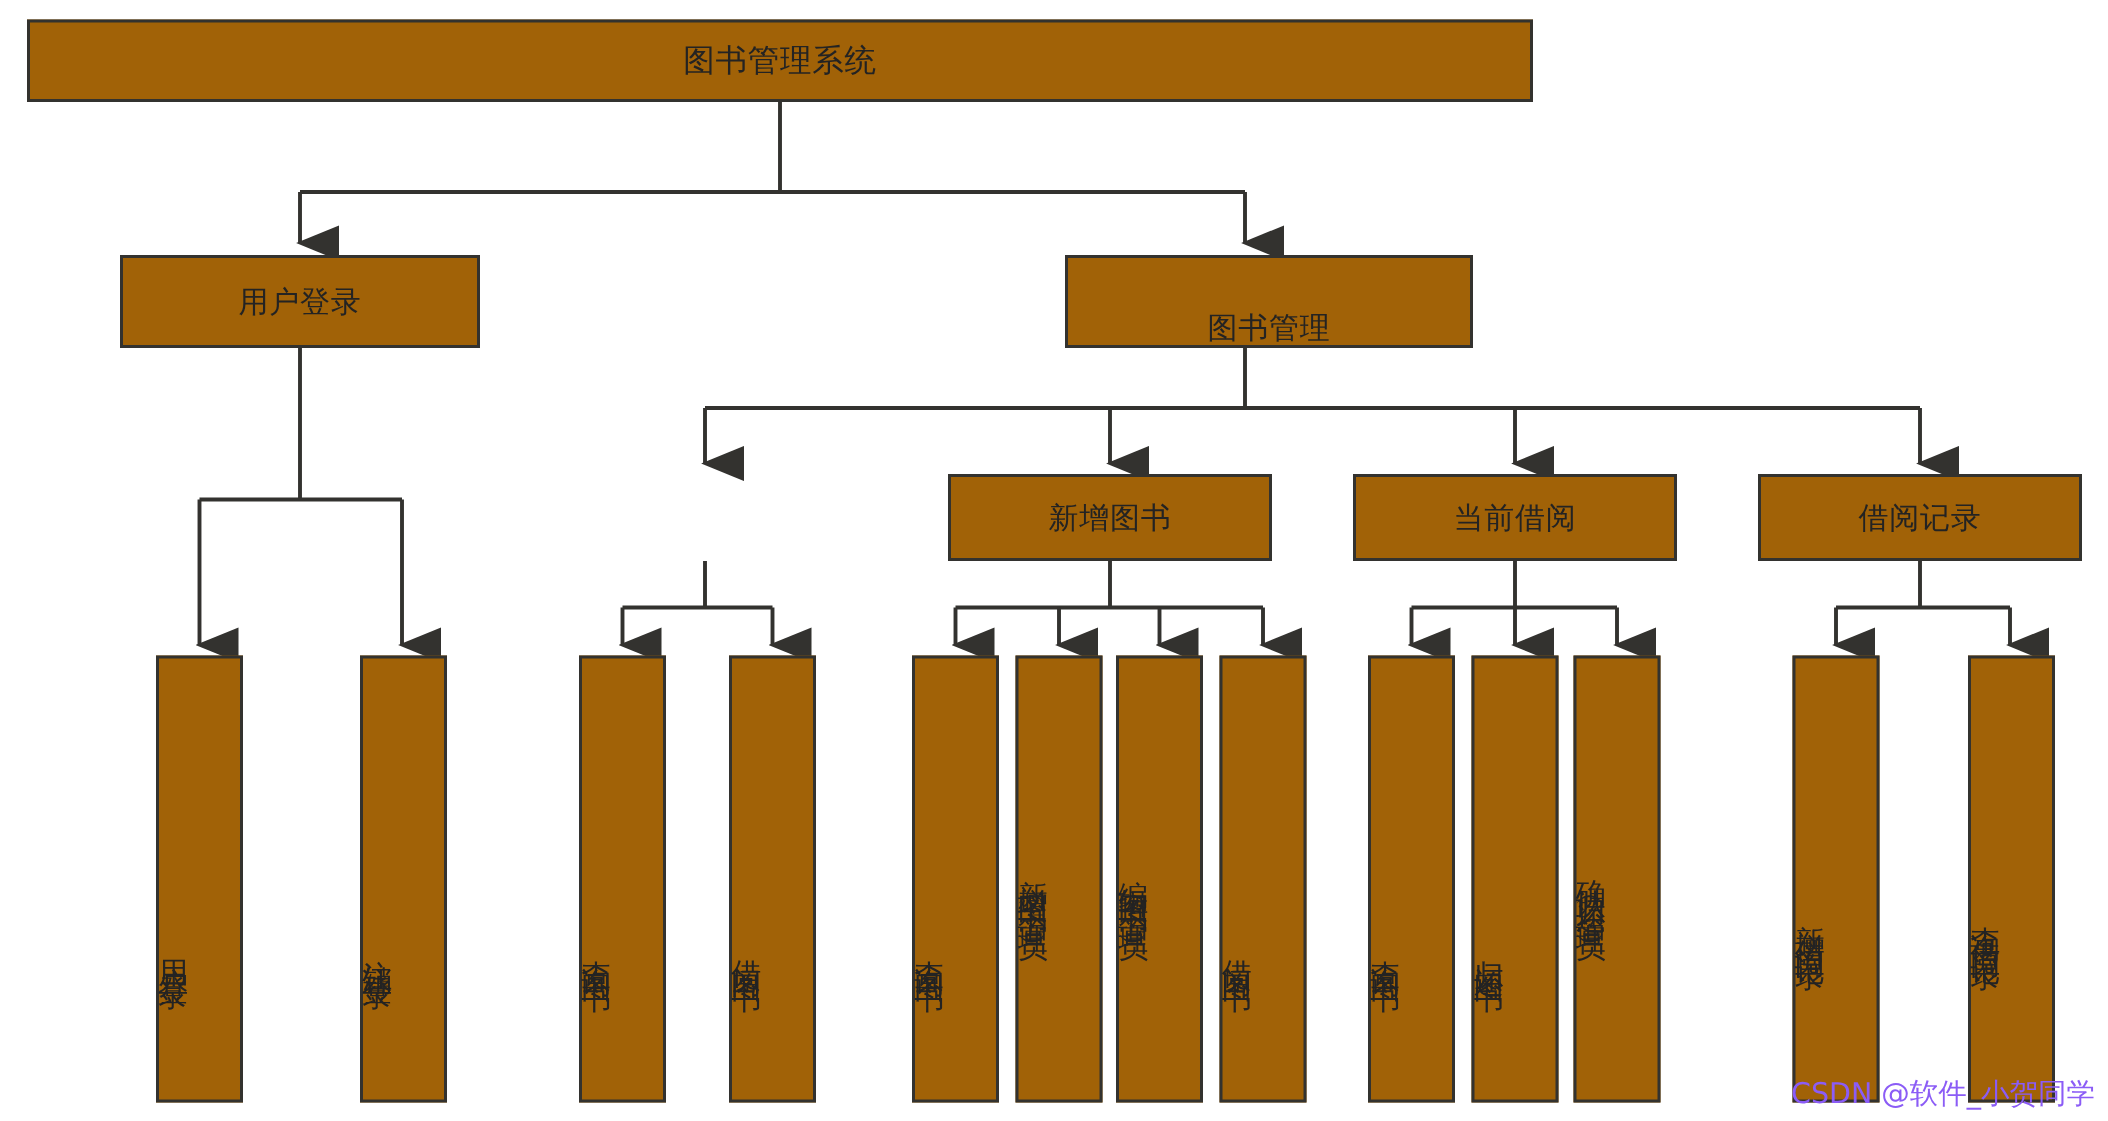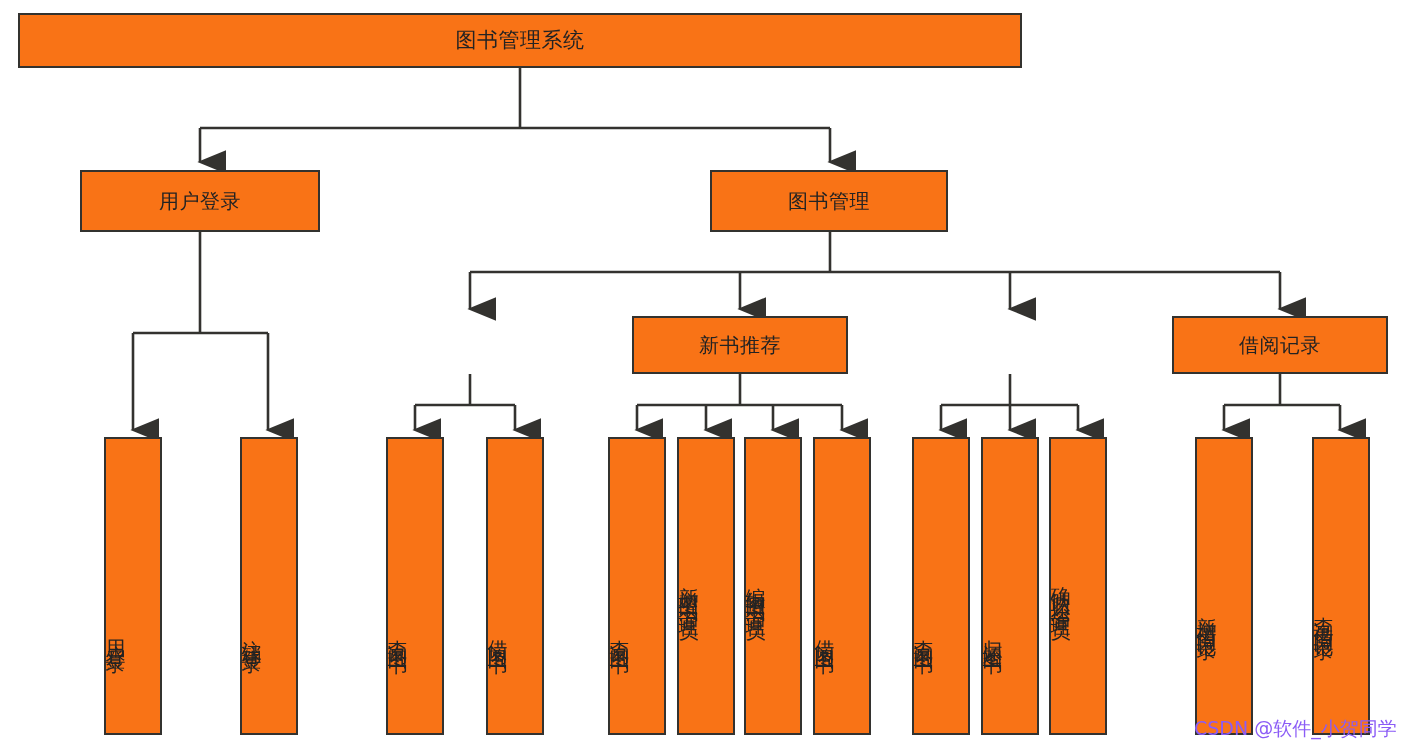--- a/index.html
+++ b/index.html
@@ -21,21 +21,21 @@
     left: 0;
     top: 0;
     width: 1405px;
     height: 747px;
     pointer-events: none;
   }
   .node {
     position: absolute;
     box-sizing: border-box;
     border: 2.5px solid #33322f;
-    background: #f97316;
+    background: #a16207;
     display: flex;
     align-items: center;
     justify-content: center;
     color: #232323;
     z-index: 2;
   }
   .node .lbl {
     display: block;
     text-align: center;
     line-height: 1.22;
@@ -136,29 +136,32 @@
   </svg>
 
   <div class="node h root" style="left:18px; top:13px; width:1004px; height:55px;">
     <span class="lbl">图书管理系统</span>
   </div>
 
   <div class="node h lvl2" style="left:80px; top:170px; width:240px; height:62px;">
     <span class="lbl">用户登录</span>
   </div>
 
-  <div class="node h lvl2" style="left:710px; top:170px; width:238px; height:62px;">
+  <div class="node h lvl2" style="left:710px; top:170px; width:272px; height:62px;align-items:flex-end;">
     <span class="lbl">图书管理</span>
   </div>
 
 
   <div class="node h lvl2" style="left:632px; top:316px; width:216px; height:58px;">
-    <span class="lbl">新书推荐</span>
-  </div>
-
+    <span class="lbl">新增图书</span>
+  </div>
+
+  <div class="node h lvl2" style="left:902px; top:316px; width:216px; height:58px;">
+    <span class="lbl">当前借阅</span>
+  </div>
 
   <div class="node h lvl2" style="left:1172px; top:316px; width:216px; height:58px;">
     <span class="lbl">借阅记录</span>
   </div>
 
   <div class="node v low" style="left:104px; top:437px; width:58px; height:298px;">
     <span class="lbl">用户登录</span>
   </div>
   <div class="node v low" style="left:240px; top:437px; width:58px; height:298px;">
     <span class="lbl">注销登录</span>

